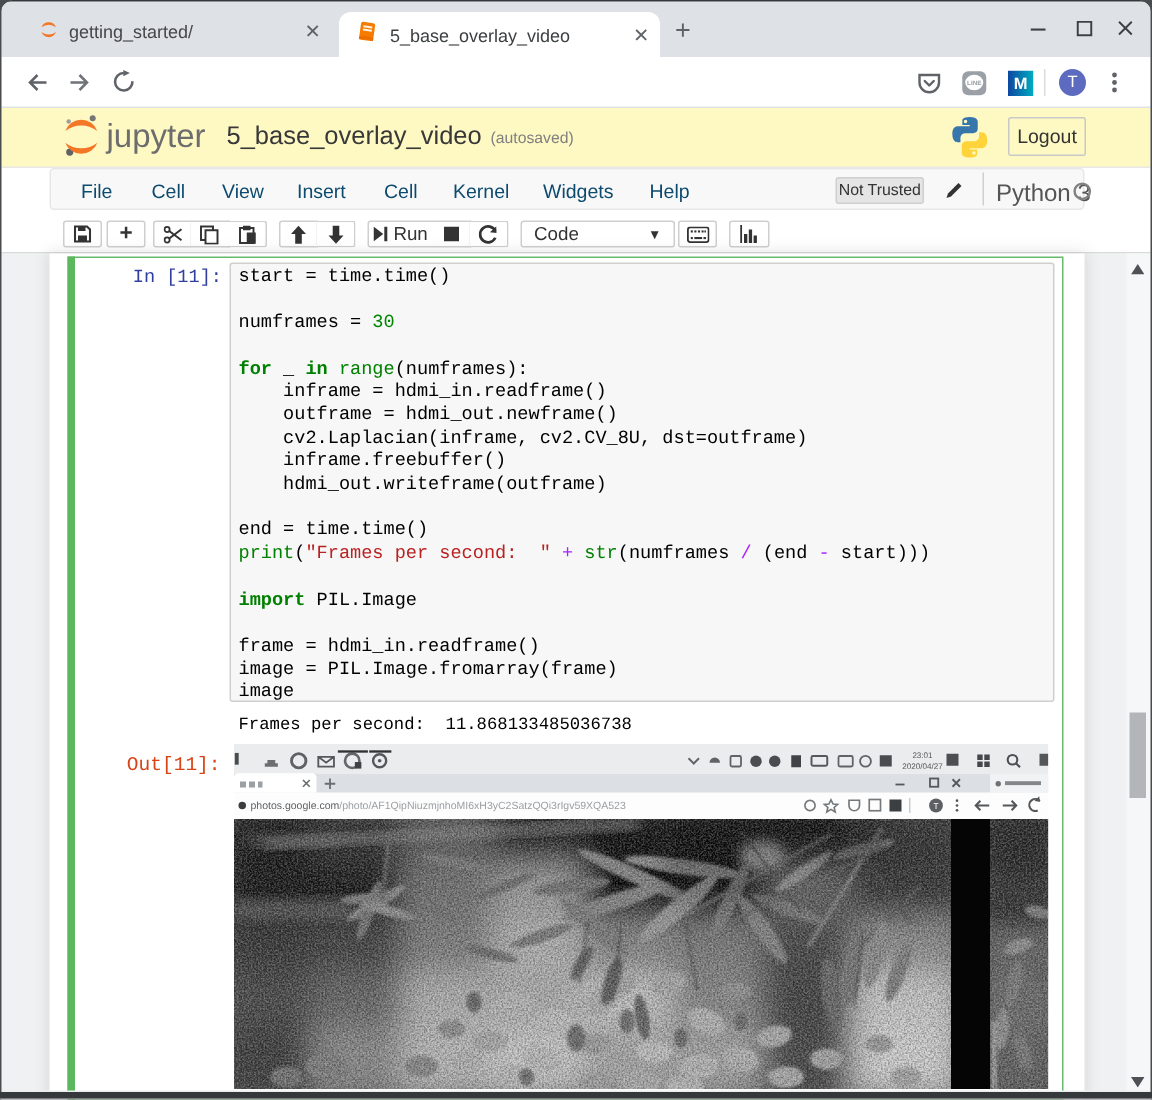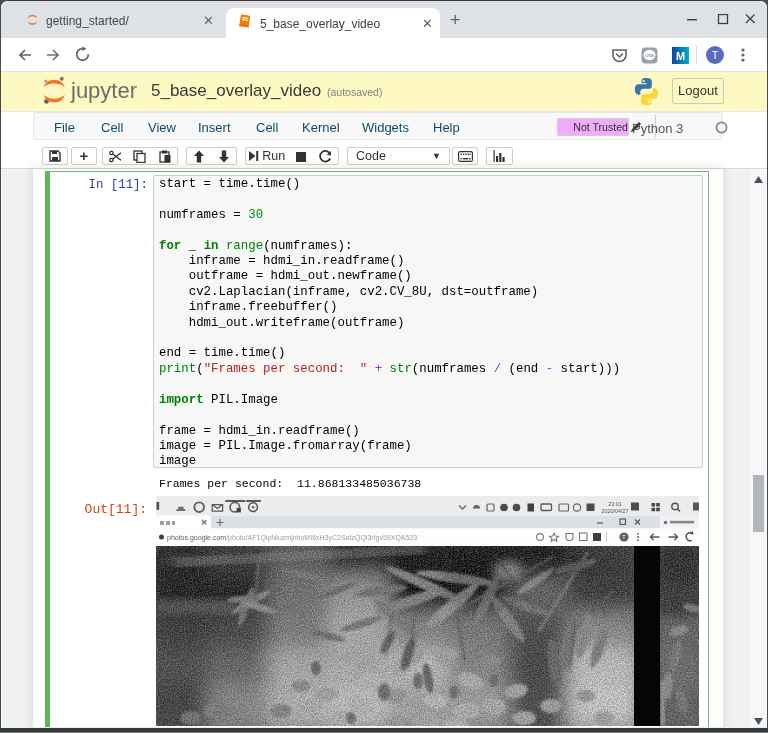--- a/index.html
+++ b/index.html
@@ -129,26 +129,26 @@
   <div id="menurow">
     <div id="menubox">
       <span class="abs mi" style="left:20px;top:7px">File</span>
       <span class="abs mi" style="left:67px;top:7px">Cell</span>
       <span class="abs mi" style="left:114px;top:7px">View</span>
       <span class="abs mi" style="left:164px;top:7px">Insert</span>
       <span class="abs mi" style="left:222px;top:7px">Cell</span>
       <span class="abs mi" style="left:268px;top:7px">Kernel</span>
       <span class="abs mi" style="left:328px;top:7px">Widgets</span>
       <span class="abs mi" style="left:399px;top:7px">Help</span>
-      <div class="abs" style="left:523px;top:5px;width:72px;height:18px;border:1px solid #cfcfcf;border-radius:2px;background:#f0abfc;font-size:10.6px;color:#333;text-align:right;line-height:17px;white-space:nowrap">Not Trusted</div>
+      <div class="abs" style="left:523px;top:5px;width:59px;height:18px;border:1px solid #cfcfcf;border-radius:2px;background:#e5e5e5;font-size:10.6px;color:#333;text-align:center;line-height:17px;white-space:nowrap">Not Trusted</div>
       <svg class="abs" style="left:596px;top:8px" width="12" height="12" viewBox="0 0 12 12">
         <path d="M1 11 L2 8 L9 1 L11 3 L4 10 Z" fill="#333"></path>
       </svg>
       <div class="abs" style="left:621px;top:2px;width:1px;height:22px;background:#cfcfcf"></div>
-      <span class="abs" style="left:598px;top:8px;font-size:13px;color:#555;white-space:nowrap">Python 3</span>
+      <span class="abs" style="left:630px;top:8px;font-size:16px;color:#555;white-space:nowrap">Python 3</span>
       <svg class="abs" style="left:681px;top:8px" width="13" height="13" viewBox="0 0 13 13">
         <circle cx="6.5" cy="6.5" r="5.1" fill="none" stroke="#828282" stroke-width="1.6"></circle>
       </svg>
     </div>
   </div>
   <div id="toolrow">
     <div class="tbtn" style="left:41px;width:26px">
       <svg width="12" height="12" viewBox="0 0 12 12" style="margin-top:2px">
         <path d="M1 1 h8 l2 2 v8 h-10 z" fill="none" stroke="#333" stroke-width="1.4"></path>
         <rect x="3" y="7" width="6" height="4" fill="#333"></rect>

